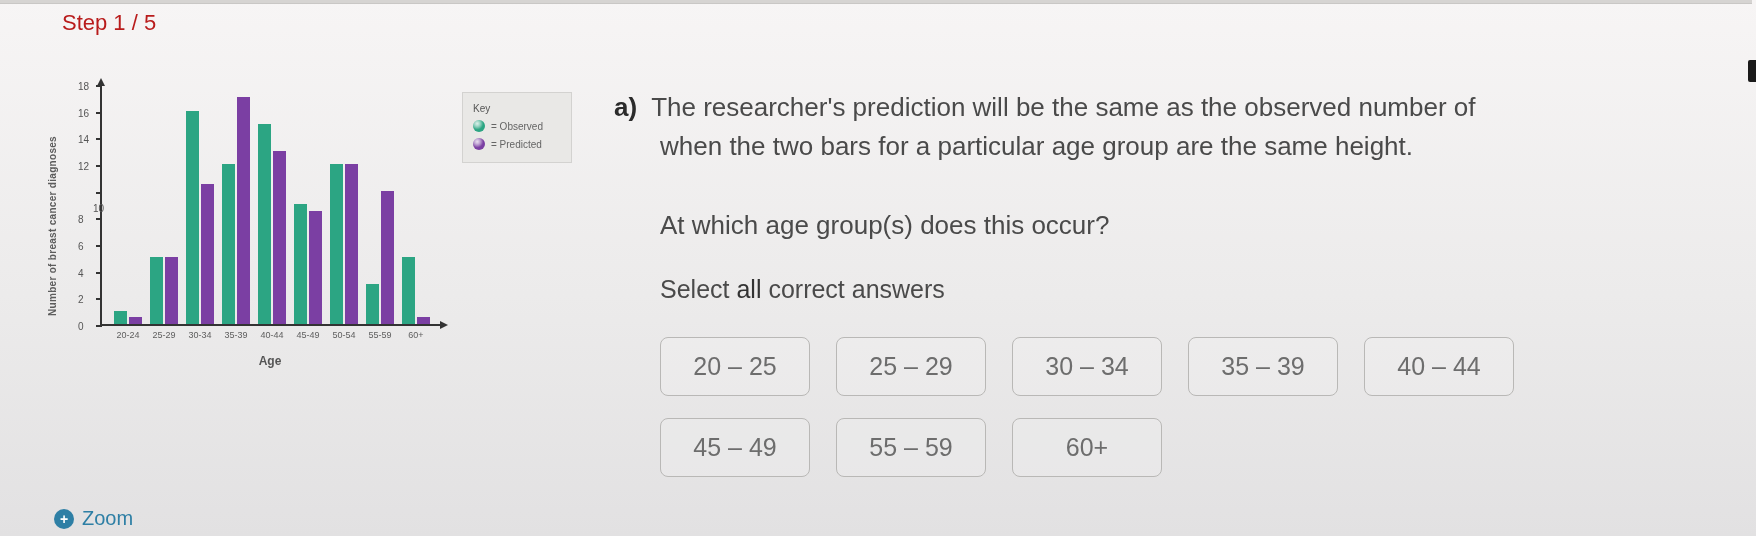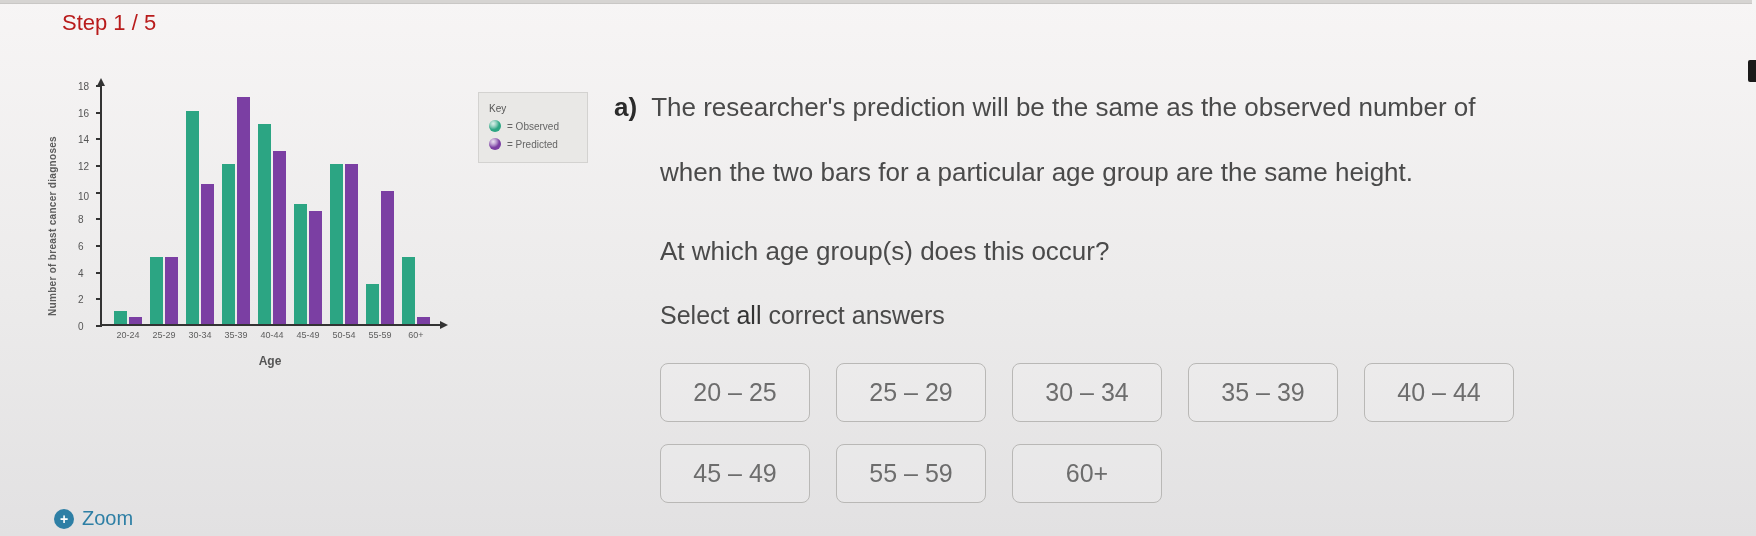--- a/index.html
+++ b/index.html
@@ -48,21 +48,21 @@
   .tick-y-label { position:absolute; left:-24px; font-size:10px; color:#555; transform:translateY(-50%); width:16px; text-align:left;}
   .cat-group { position:absolute; bottom:0; width:32px; }
   .bar { position:absolute; bottom:0; width:13px; }
   .bar.obs { left:2px; background:#2ca583; }
   .bar.pred{ left:17px; background:#7b3fa3; }
   .cat-label { position:absolute; top:100%; margin-top:6px; width:40px; left:-4px;
     font-size:9px; color:#5e5e5e; text-align:center; }
   .x-axis-title { position:absolute; left:24px; width:340px; top:268px;
     text-align:center; font-size:12px; color:#555; font-weight:600;}
   
-  .legend { position:absolute; top:6px; left:432px; width:110px;
+  .legend { position:absolute; top:6px; left:416px; width:110px;
     background:#e9e8e6; border:1px solid #d3d2d0; padding:10px 10px 12px;
     font-size:10px; color:#656565;}
   .legend-title{ font-size:10px; color:#555; margin-bottom:6px;}
   .legend-row{ display:flex; align-items:center; gap:6px; margin-top:6px;}
   .swatch{ width:12px; height:12px; border-radius:50%;
     display:inline-block; position:relative;
     background:radial-gradient(circle at 35% 30%, rgba(255,255,255,.6), rgba(0,0,0,0) 50%);
   }
   .swatch.obs{ background-color:#2ca583;}
   .swatch.pred{ background-color:#7b3fa3;}
@@ -110,21 +110,21 @@
         <div class="tick-y-label" style="top: 240px;">0</div>
         <div class="tick-y" style="top: 212.333px;"></div>
         <div class="tick-y-label" style="top: 213.333px;">2</div>
         <div class="tick-y" style="top: 185.667px;"></div>
         <div class="tick-y-label" style="top: 186.667px;">4</div>
         <div class="tick-y" style="top: 159px;"></div>
         <div class="tick-y-label" style="top: 160px;">6</div>
         <div class="tick-y" style="top: 132.333px;"></div>
         <div class="tick-y-label" style="top: 133.333px;">8</div>
         <div class="tick-y" style="top: 105.667px;"></div>
-        <div class="tick-y-label" style="top: 110px;">10</div>
+        <div class="tick-y-label" style="top: 122px; margin-left: 15px;">10</div>
         <div class="tick-y" style="top: 79px;"></div>
         <div class="tick-y-label" style="top: 80px;">12</div>
         <div class="tick-y" style="top: 52.3333px;"></div>
         <div class="tick-y-label" style="top: 53.3333px;">14</div>
         <div class="tick-y" style="top: 25.6667px;"></div>
         <div class="tick-y-label" style="top: 26.6667px;">16</div>
         <div class="tick-y" style="top: -1px;"></div>
         <div class="tick-y-label" style="top: 0px;">18</div>
         <div class="cat-group" style="left: 10px;">
           <div class="bar obs" style="height: 13.3333px;"></div>
@@ -189,21 +189,21 @@
 
 <a class="zoom">
   <span class="plus-badge">+</span>
   <span>Zoom</span>
 </a>
 
 <div class="qblock">
   <div class="q-row1">
     <span class="q-prefix">a)</span><span>The researcher's prediction will be the same as the observed number of</span>
   </div>
-  <div class="q-row1" style="padding-left:46px;margin-top:26px;">when the two bars for a particular age group are the same height.</div>
+  <div class="q-row1" style="padding-left:46px;">when the two bars for a particular age group are the same height.</div>
   <div class="q-row2" style="padding-left:46px;">At which age group(s) does this occur?</div>
   <div class="q-row3" style="padding-left:46px;">
     <span>Select </span><b>all</b><span> correct answers</span>
   </div>
 
   <div class="answers" id="answers-row1" style="padding-left:46px;">
       <div class="opt">20 – 25</div>
       <div class="opt">25 – 29</div>
       <div class="opt">30 – 34</div>
       <div class="opt">35 – 39</div>

